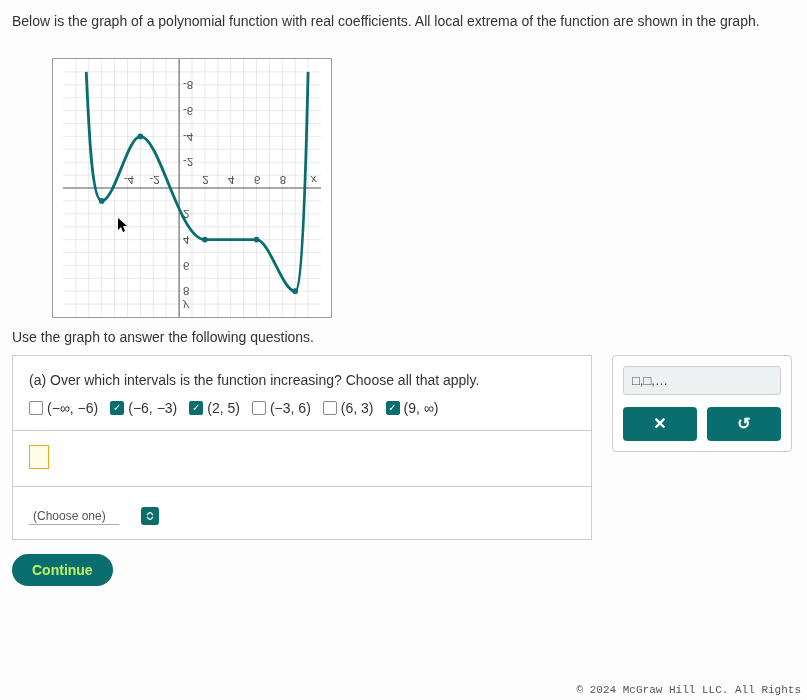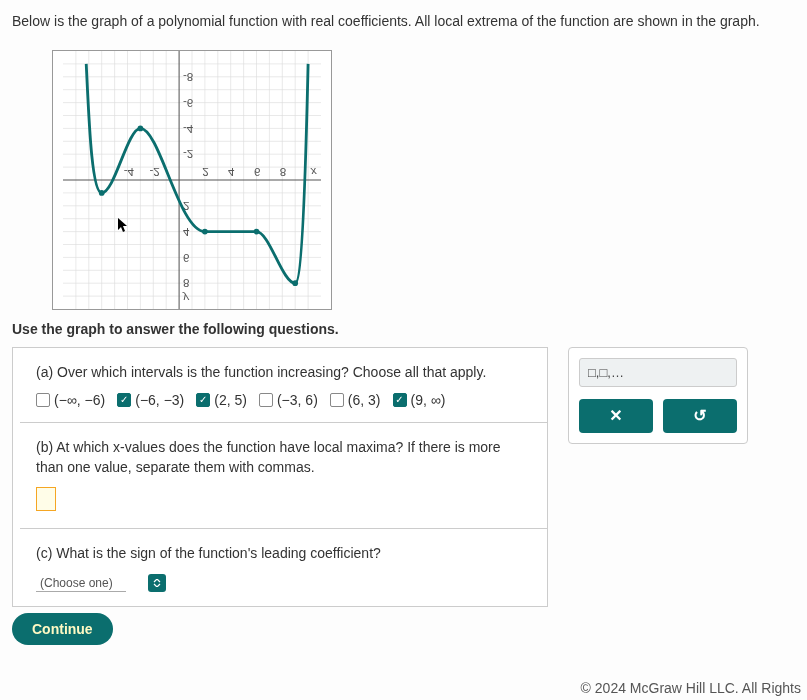--- a/index.html
+++ b/index.html
@@ -7,35 +7,34 @@
     font-family: Arial, Helvetica, sans-serif;
     font-size: 14px;
     color: #333;
     background: #fdfdfd;
     width: 807px;
     height: 700px;
     overflow: hidden;
     position: relative;
     padding: 12px 0 0 12px;
   }
-  .intro { margin-bottom: 18px; line-height: 1.4; }
+  .intro { margin-bottom: 26px; line-height: 1.4; }
   .graph-wrap { margin: 8px 0 8px 40px; }
   .graph-box {
     border: 1px solid #999;
     background: #fff;
     width: 280px;
     height: 260px;
   }
-  .sub-intro { margin: 6px 0 10px 0; font-weight: bold; }
+  .sub-intro { margin: 6px 0 10px 0; }
   .layout { display: flex; gap: 20px; align-items: flex-start; }
   .questions {
-    width: 536px;
+    width: 580px;
     border: 1px solid #ccc;
     background: #fff;
-    padding-left: 7px;
   }
   .q-section {
     border-bottom: 1px solid #ccc;
     padding: 14px 16px;
   }
   .q-section:last-child { border-bottom: none; }
   .q-text { margin-bottom: 10px; line-height: 1.45; }
   .opts { display: flex; flex-wrap: wrap; gap: 8px 12px; align-items: center; margin-top: 6px; }
   .opt { display: inline-flex; align-items: center; gap: 4px; }
   .chk {
@@ -95,36 +94,37 @@
     background: #0b6e6e;
     color: #fff;
     border-radius: 4px;
     height: 34px;
     display: flex; align-items: center; justify-content: center;
     font-weight: bold; font-size: 16px;
     cursor: pointer;
   }
   .continue {
     background: #0b6e6e;
-    color: #fef9c3;
+    color: #bef264;
     border-radius: 18px;
     padding: 8px 20px;
     font-size: 14px;
     font-weight: bold;
     cursor: pointer;
     display: inline-block;
-    margin: 6px 0 0 0;
+    margin: 14px 0 0 0;
     border: none;
   }
   .copyright {
     position: absolute;
     bottom: 4px;
     right: 6px;
-    font-size: 14px;
+    font-size: 11px;
     color: #555;
+    font-family: Liberation Mono, monospace;
   }
   .cursor {
     position: absolute;
     width: 12px; height: 16px;
     pointer-events: none;
   }
 </style>
 </head>
 <body>
 
@@ -240,26 +240,24 @@
             <span class="opt-label">(6, 3)</span>
           </span>
           <span class="opt">
             <span class="chk checked">✓</span>
             <span class="opt-label">(9, ∞)</span>
           </span>
         </div>
     </div>
 
     <div class="q-section">
-      <div class="q-text">(b) At which x-values does the function have local maxima? If there is more than one value, separate them with commas.</div>
       <span class="input-box"></span>
     </div>
 
     <div class="q-section">
-      <div class="q-text">(c) What is the sign of the function's leading coefficient?</div>
       <div class="select-row">
         <span class="select-label">(Choose one)</span>
         <span class="select-btn">
           <svg width="8" height="8" viewBox="0 0 8 8">
               <path d="M1 3 L4 0 L7 3 M1 5 L4 8 L7 5" stroke="#fff" stroke-width="1.2" fill="none"></path>
             </svg>
         </span>
       </div>
     </div>
 

